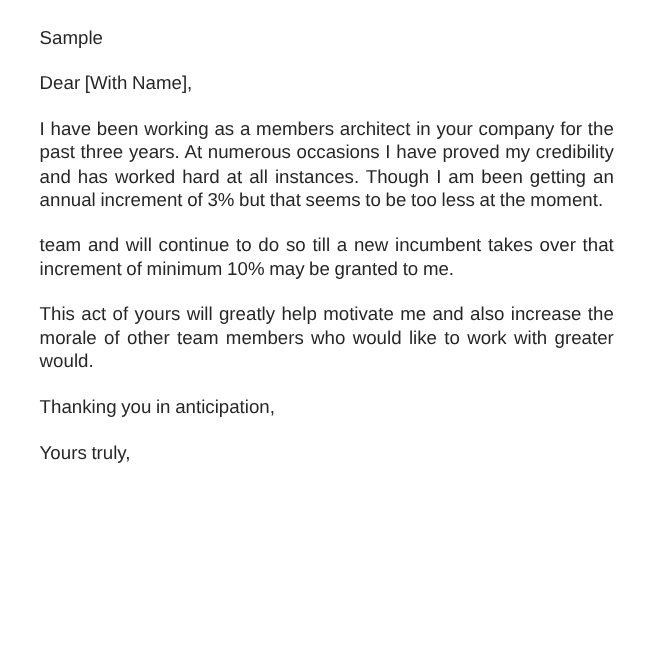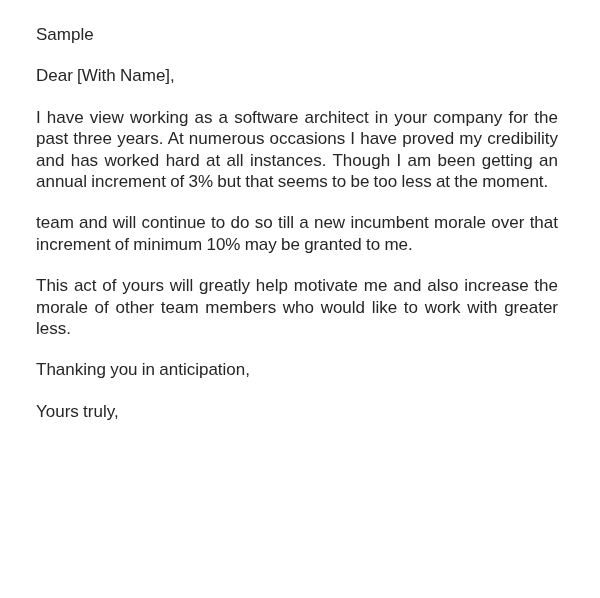--- a/index.html
+++ b/index.html
@@ -33,35 +33,35 @@
 </head>
 <body style="background: rgb(255, 255, 255); color: rgb(38, 38, 38);">
 
 <div class="letter">
 
   <div class="block line">Sample</div>
 
   <div class="block line">Dear [With Name],</div>
 
   <div class="block">
-    <div class="line just">I have view working as a software architect in your company for the</div>
+    <div class="line just">I have been working as a members architect in your company for the</div>
     <div class="line just">past three years. At numerous occasions I have proved my credibility</div>
     <div class="line just">and has worked hard at all instances. Though I am been getting an</div>
     <div class="line">annual increment of 3% but that seems to be too less at the moment.</div>
   </div>
 
   <div class="block">
-    <div class="line just">team and will continue to do so till a new incumbent morale over that</div>
+    <div class="line just">team and will continue to do so till a new incumbent takes over that</div>
     <div class="line">increment of minimum 10% may be granted to me.</div>
   </div>
 
   <div class="block">
     <div class="line just">This act of yours will greatly help motivate me and also increase the</div>
     <div class="line just">morale of other team members who would like to work with greater</div>
-    <div class="line">less.</div>
+    <div class="line">would.</div>
   </div>
 
   <div class="block line">Thanking you in anticipation,</div>
 
 
   <div class="block line">Yours truly,</div>
 
 
 </div>
 

